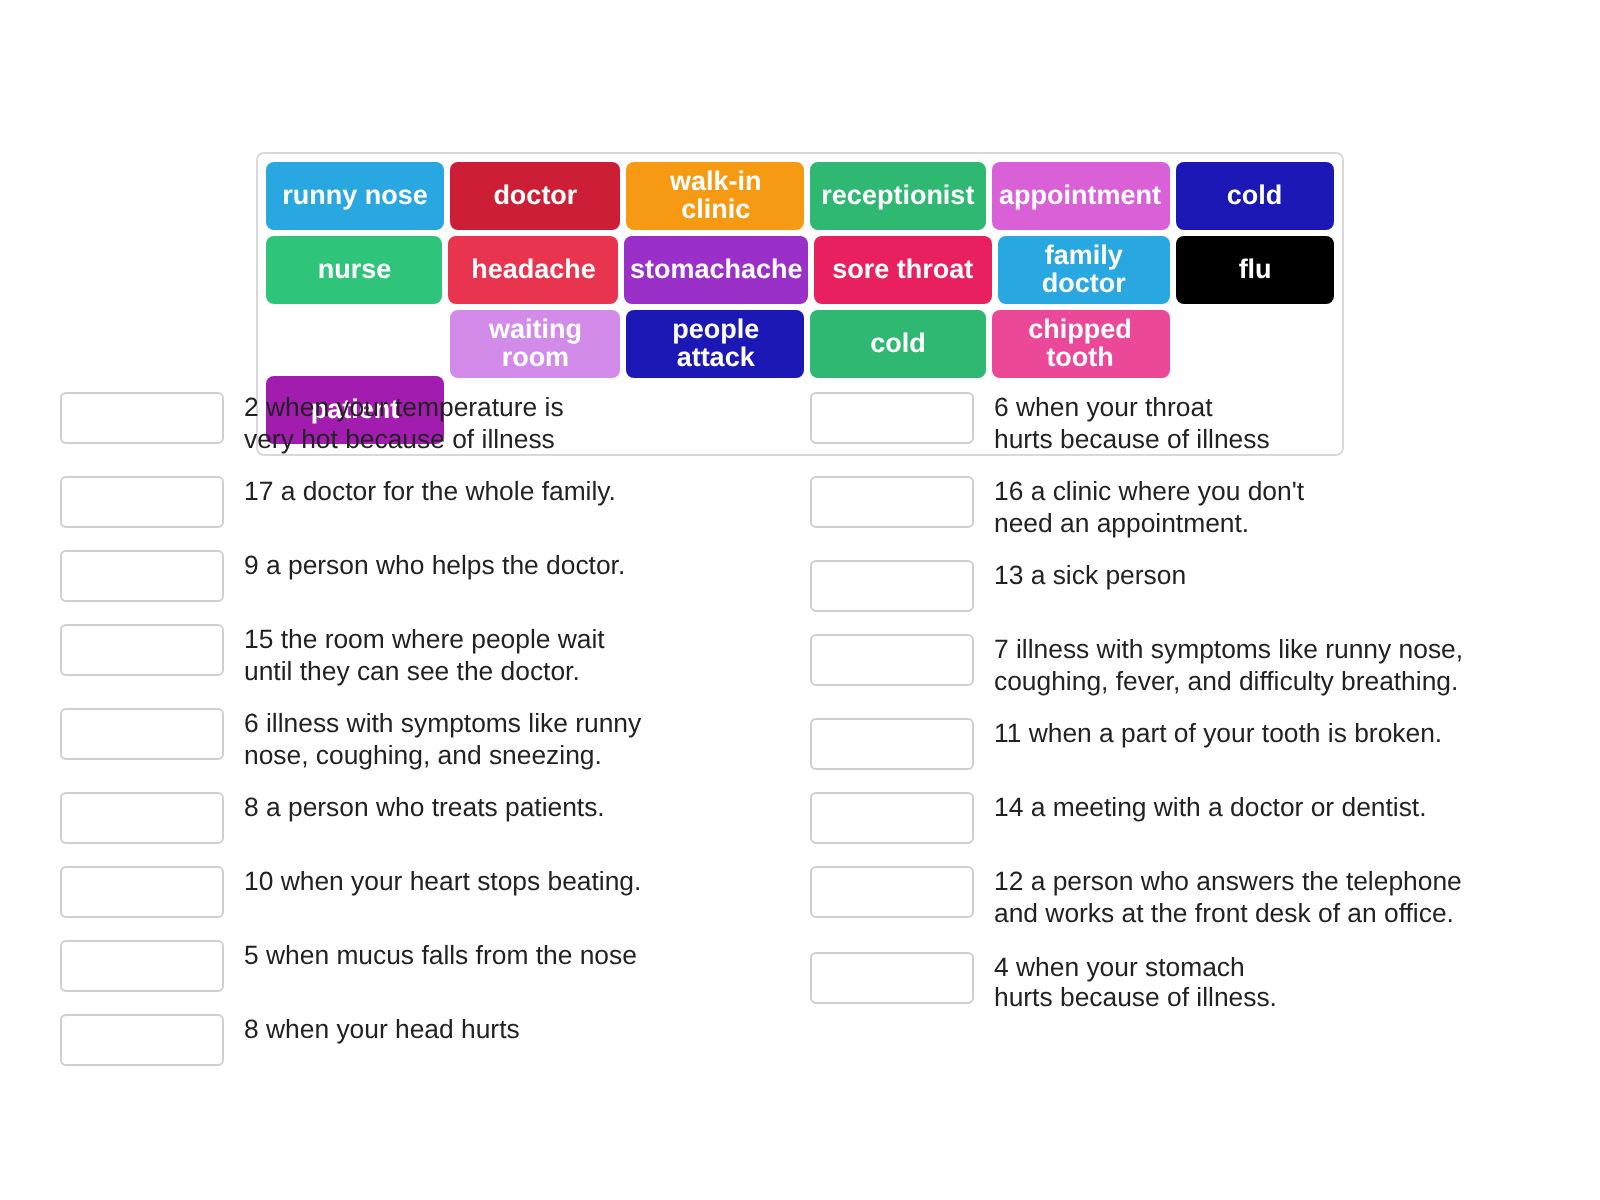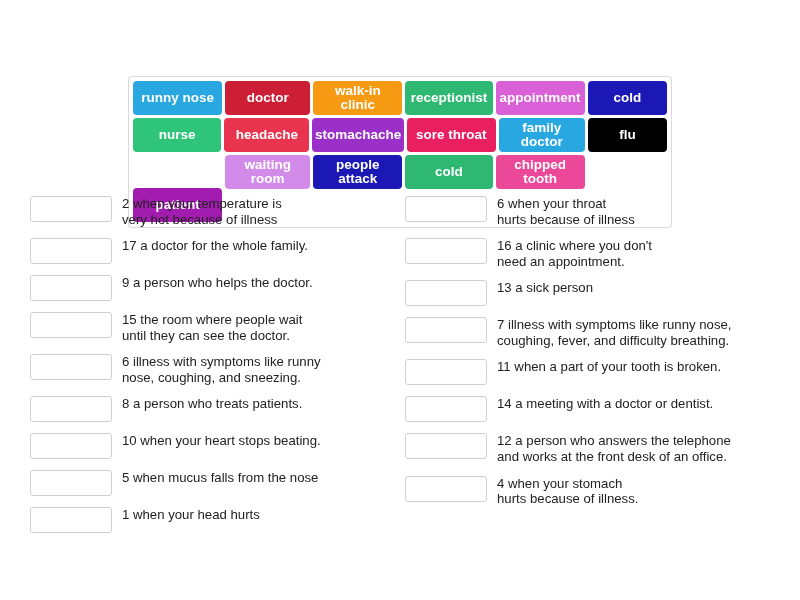--- a/index.html
+++ b/index.html
@@ -150,21 +150,21 @@
       <div class="qrow">
         <div class="dropzone"></div>
         <div class="qtext">10 when your heart stops beating.</div>
       </div>
       <div class="qrow">
         <div class="dropzone"></div>
         <div class="qtext">5 when mucus falls from the nose</div>
       </div>
       <div class="qrow">
         <div class="dropzone"></div>
-        <div class="qtext">1 when your head hurts</div>
+        <div class="qtext">8 when your head hurts</div>
       </div>
     </div>
   <div class="col col-right" id="col-right">
       <div class="qrow">
         <div class="dropzone"></div>
         <div class="qtext">6 when your throat
 hurts because of illness</div>
       </div>
       <div class="qrow">
         <div class="dropzone"></div>

